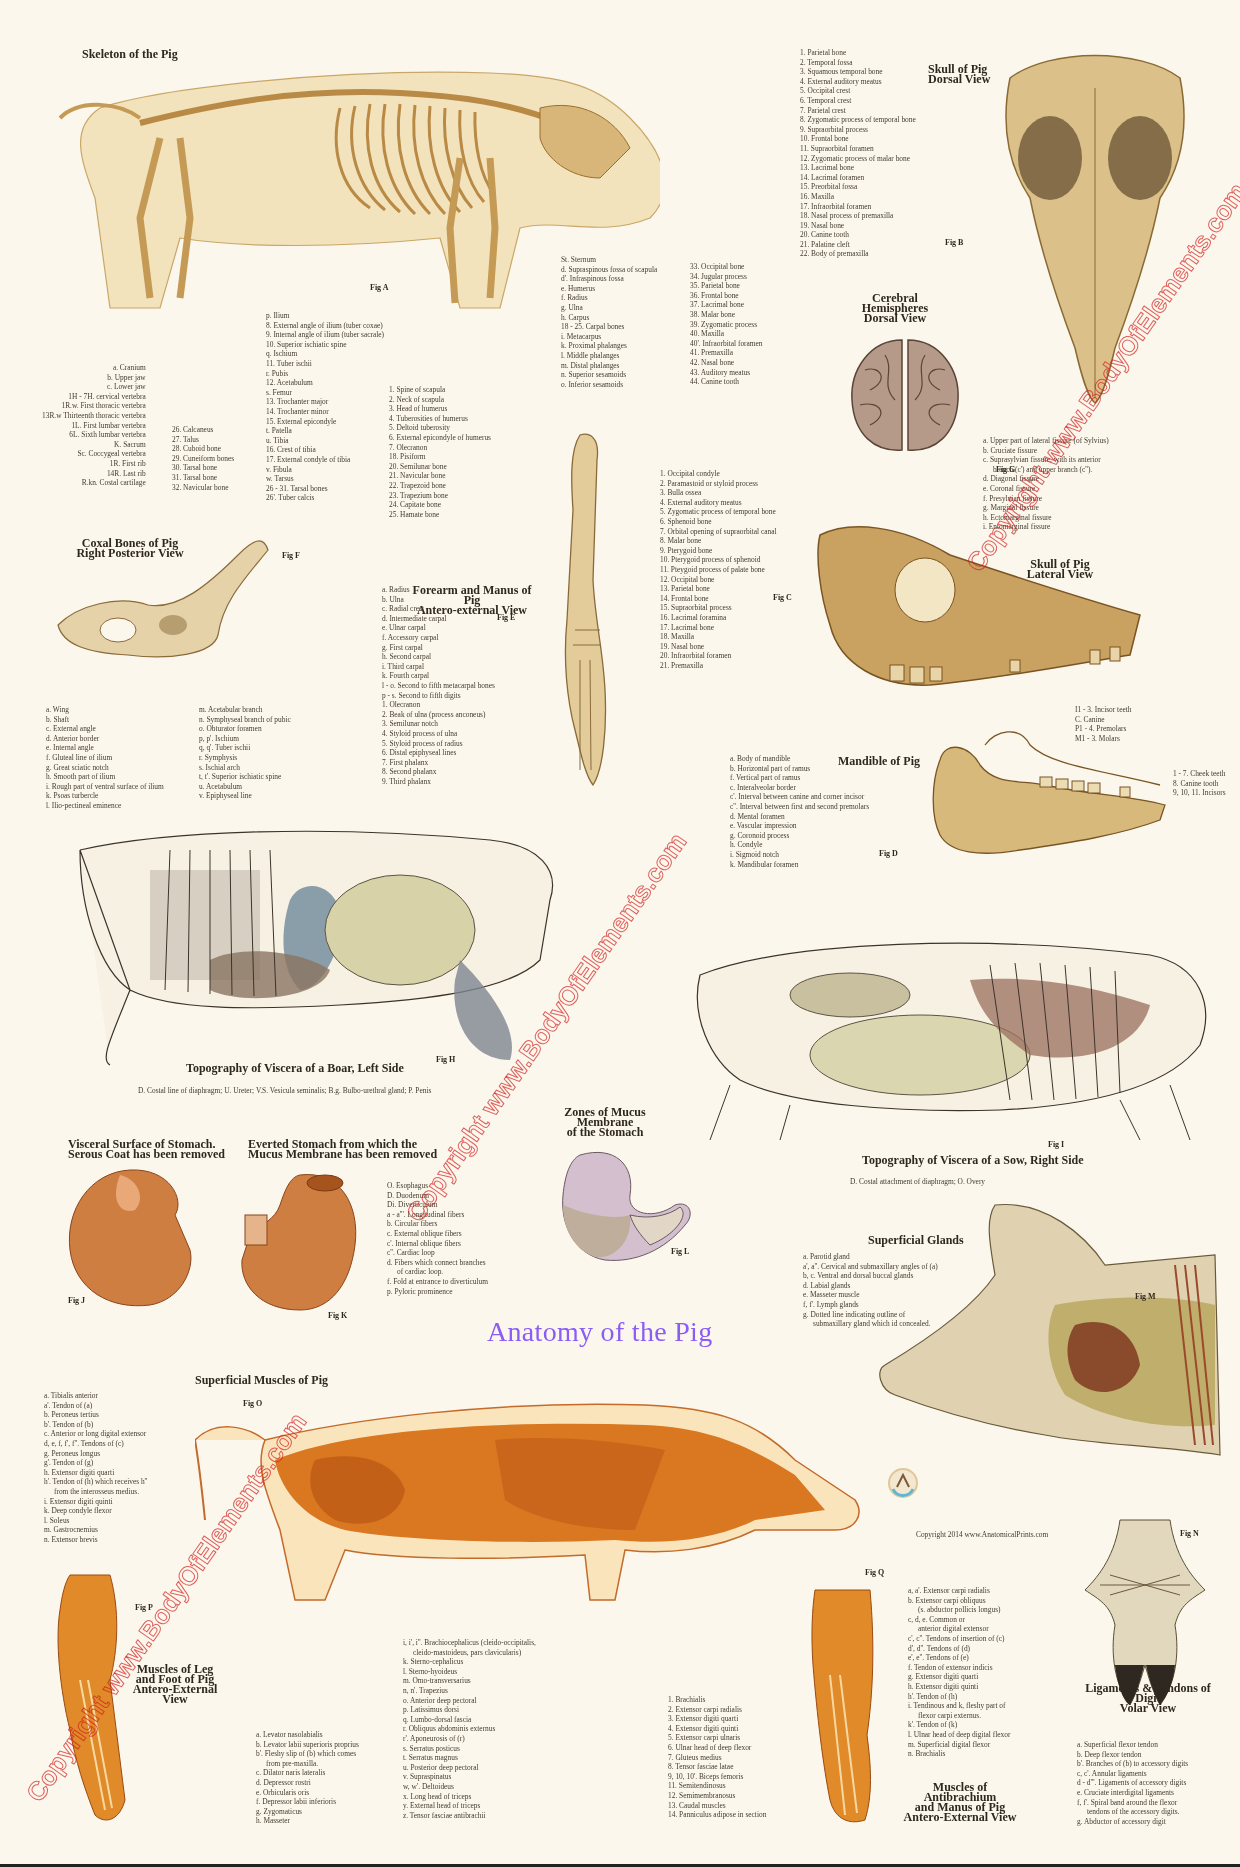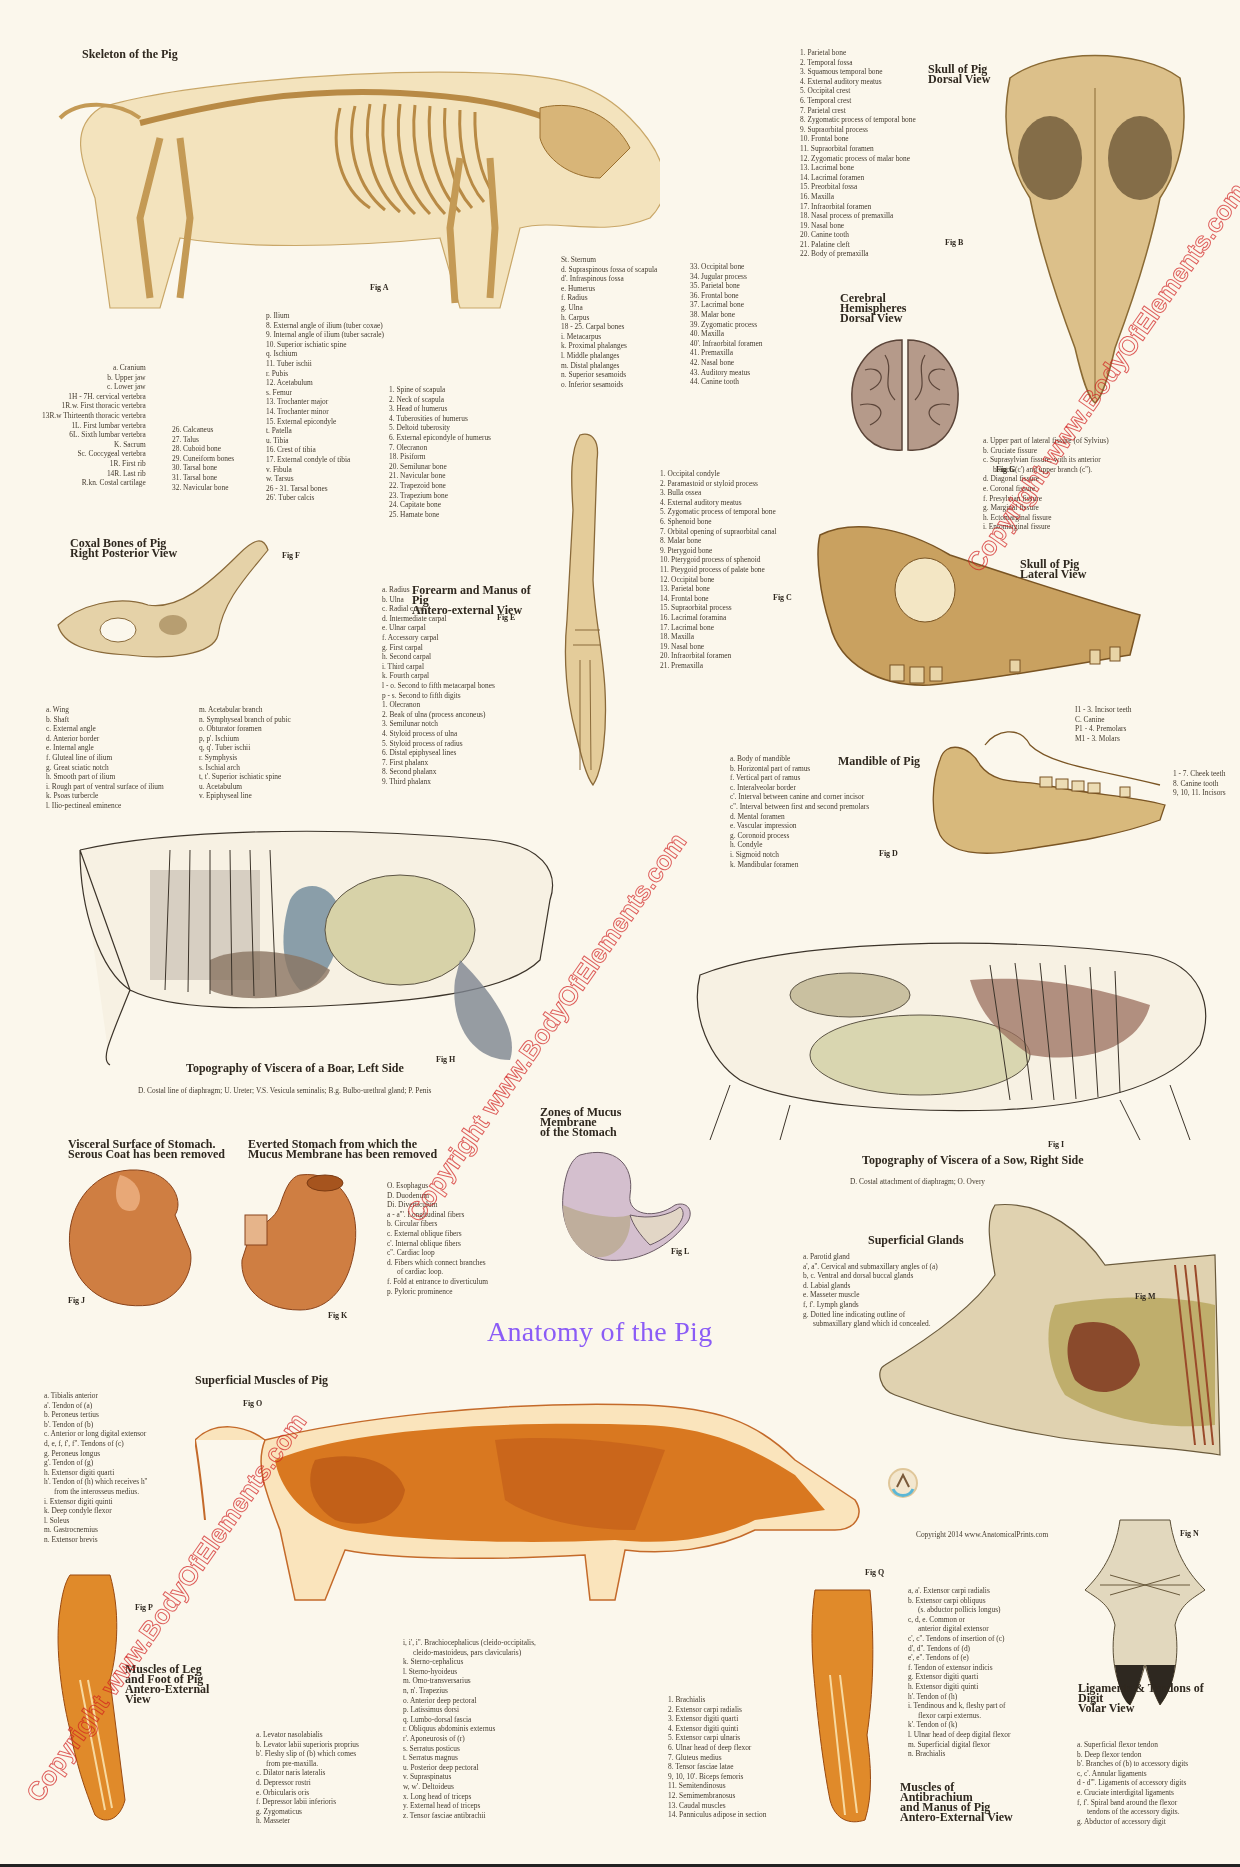--- a/index.html
+++ b/index.html
@@ -3,21 +3,21 @@
 <meta charset="utf-8">
 <style>
   html,body{margin:0;padding:0;}
   body{width:1240px;height:1867px;background:#fbf7ec;position:relative;overflow:hidden;
        font-family:"Liberation Serif","DejaVu Serif",serif;color:#3a3226;}
   .abs{position:absolute;}
   .legend{font-size:7.4px;line-height:9.6px;color:#433a2e;}
   .legend div{white-space:nowrap;}
   .legend .ind{padding-left:10px;}
   .cap{font-weight:bold;font-size:12px;line-height:10px;color:#2f281f;}
-  .cap.c{text-align:left;}
+  .cap.c{text-align:center;}
   .fig{font-weight:bold;font-size:8px;color:#2f281f;}
   .note{font-size:7.4px;color:#433a2e;}
   .main-title{font-size:28px;color:#8b5cf6;letter-spacing:.3px;}
   .illus{position:absolute;}
   .watermark{position:absolute;color:rgba(220,40,40,.35);font-family:"Liberation Sans",sans-serif;
              font-size:26px;font-weight:bold;white-space:nowrap;transform-origin:left top;
              -webkit-text-stroke:1px rgba(210,30,30,.7);color:transparent;}
   .frame{position:absolute;left:0;top:0;width:1240px;height:1867px;box-sizing:border-box;border-bottom:3px solid #222;}
 </style>
 </head>

